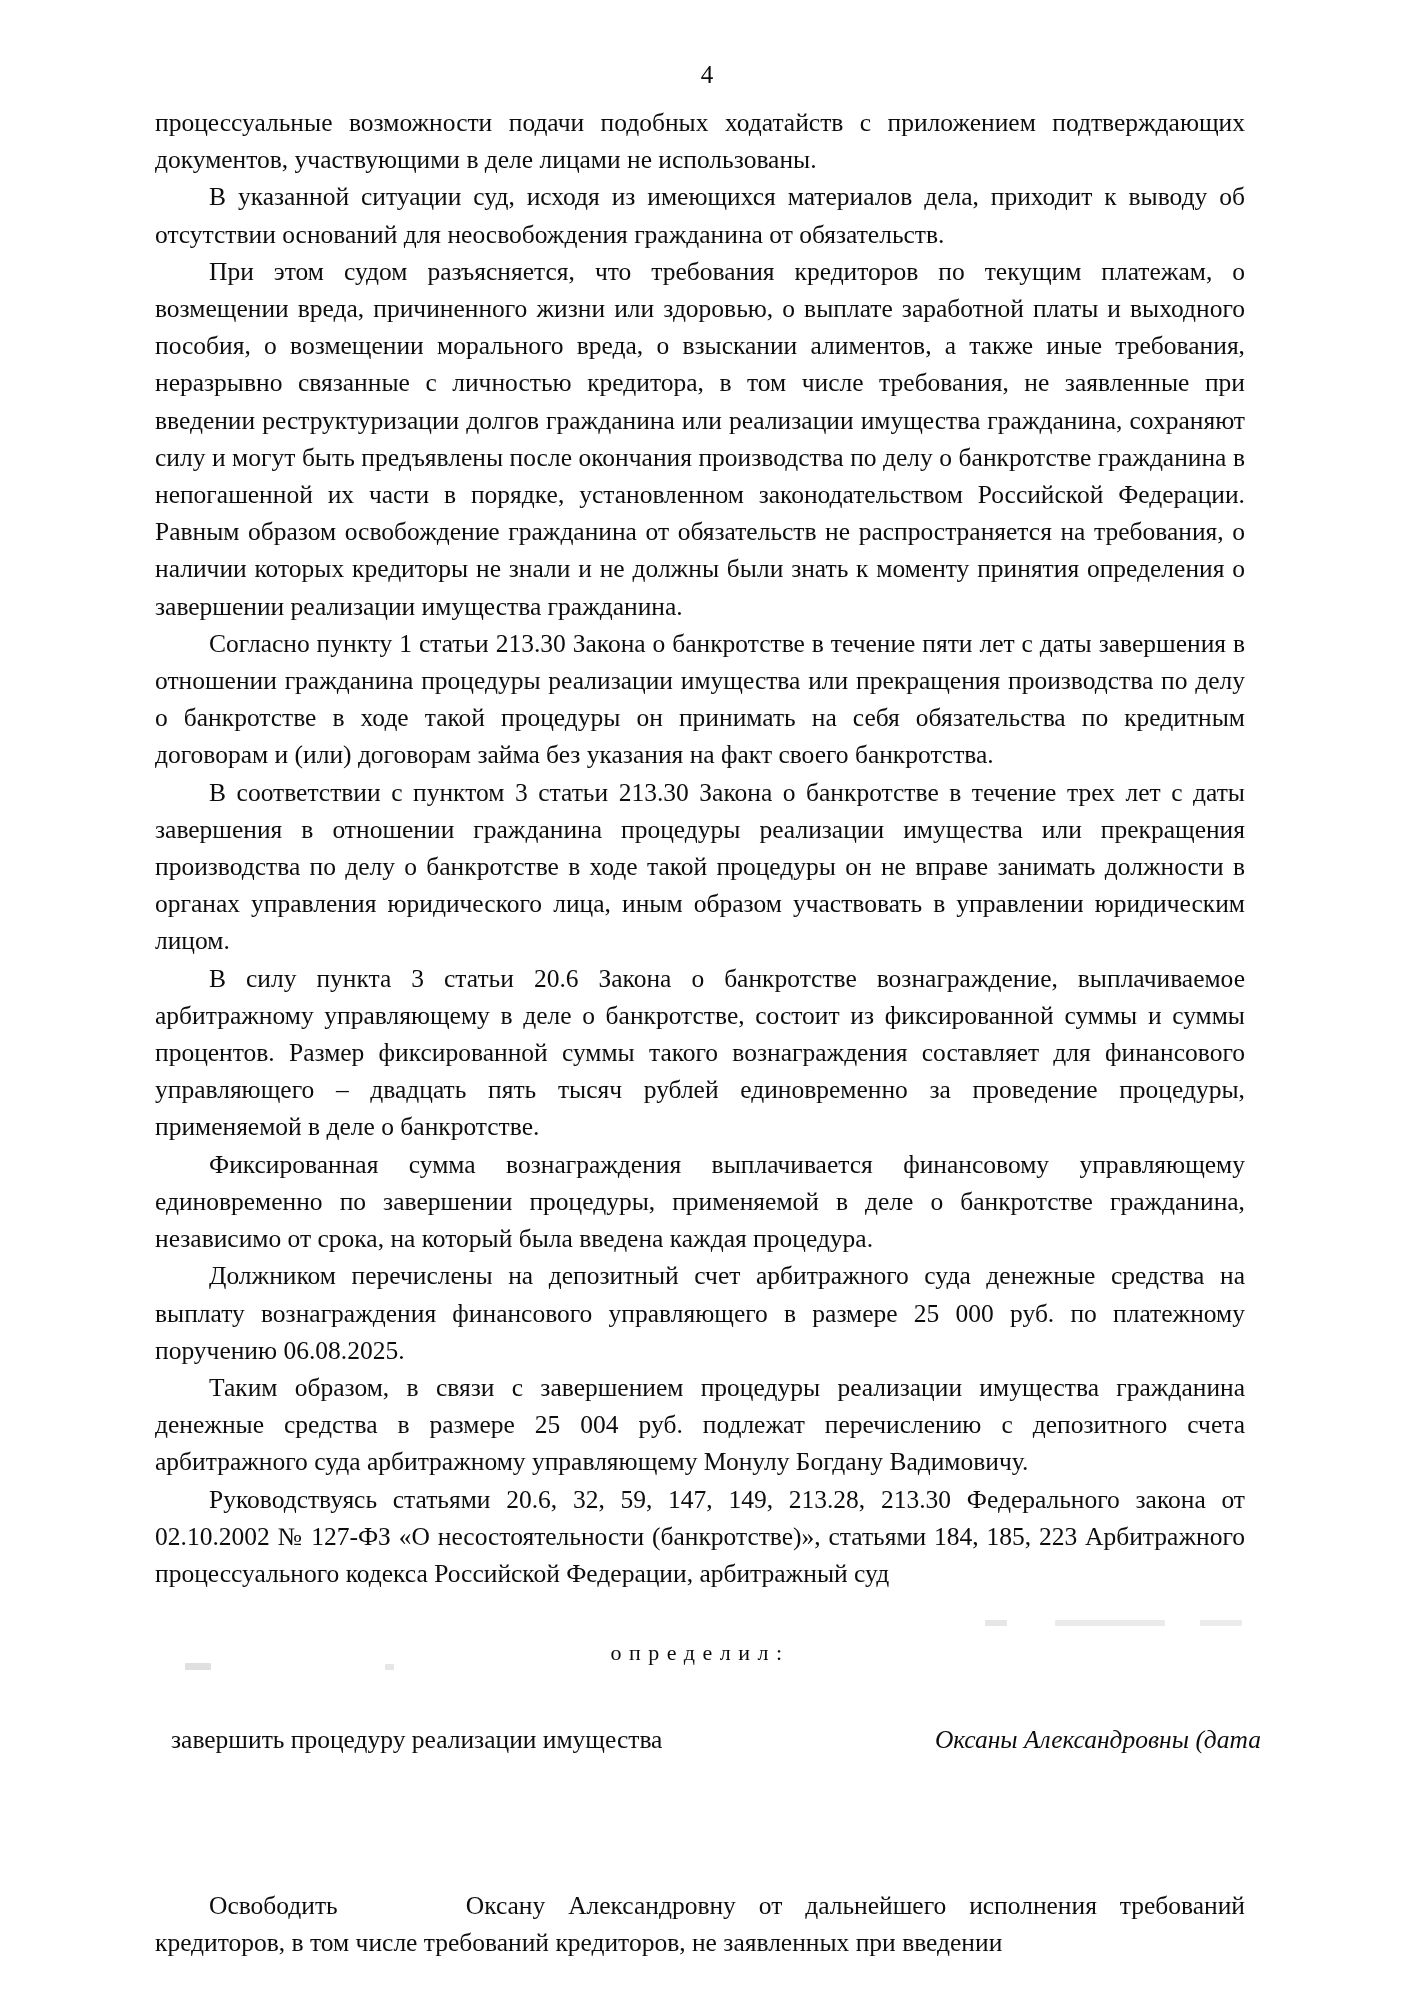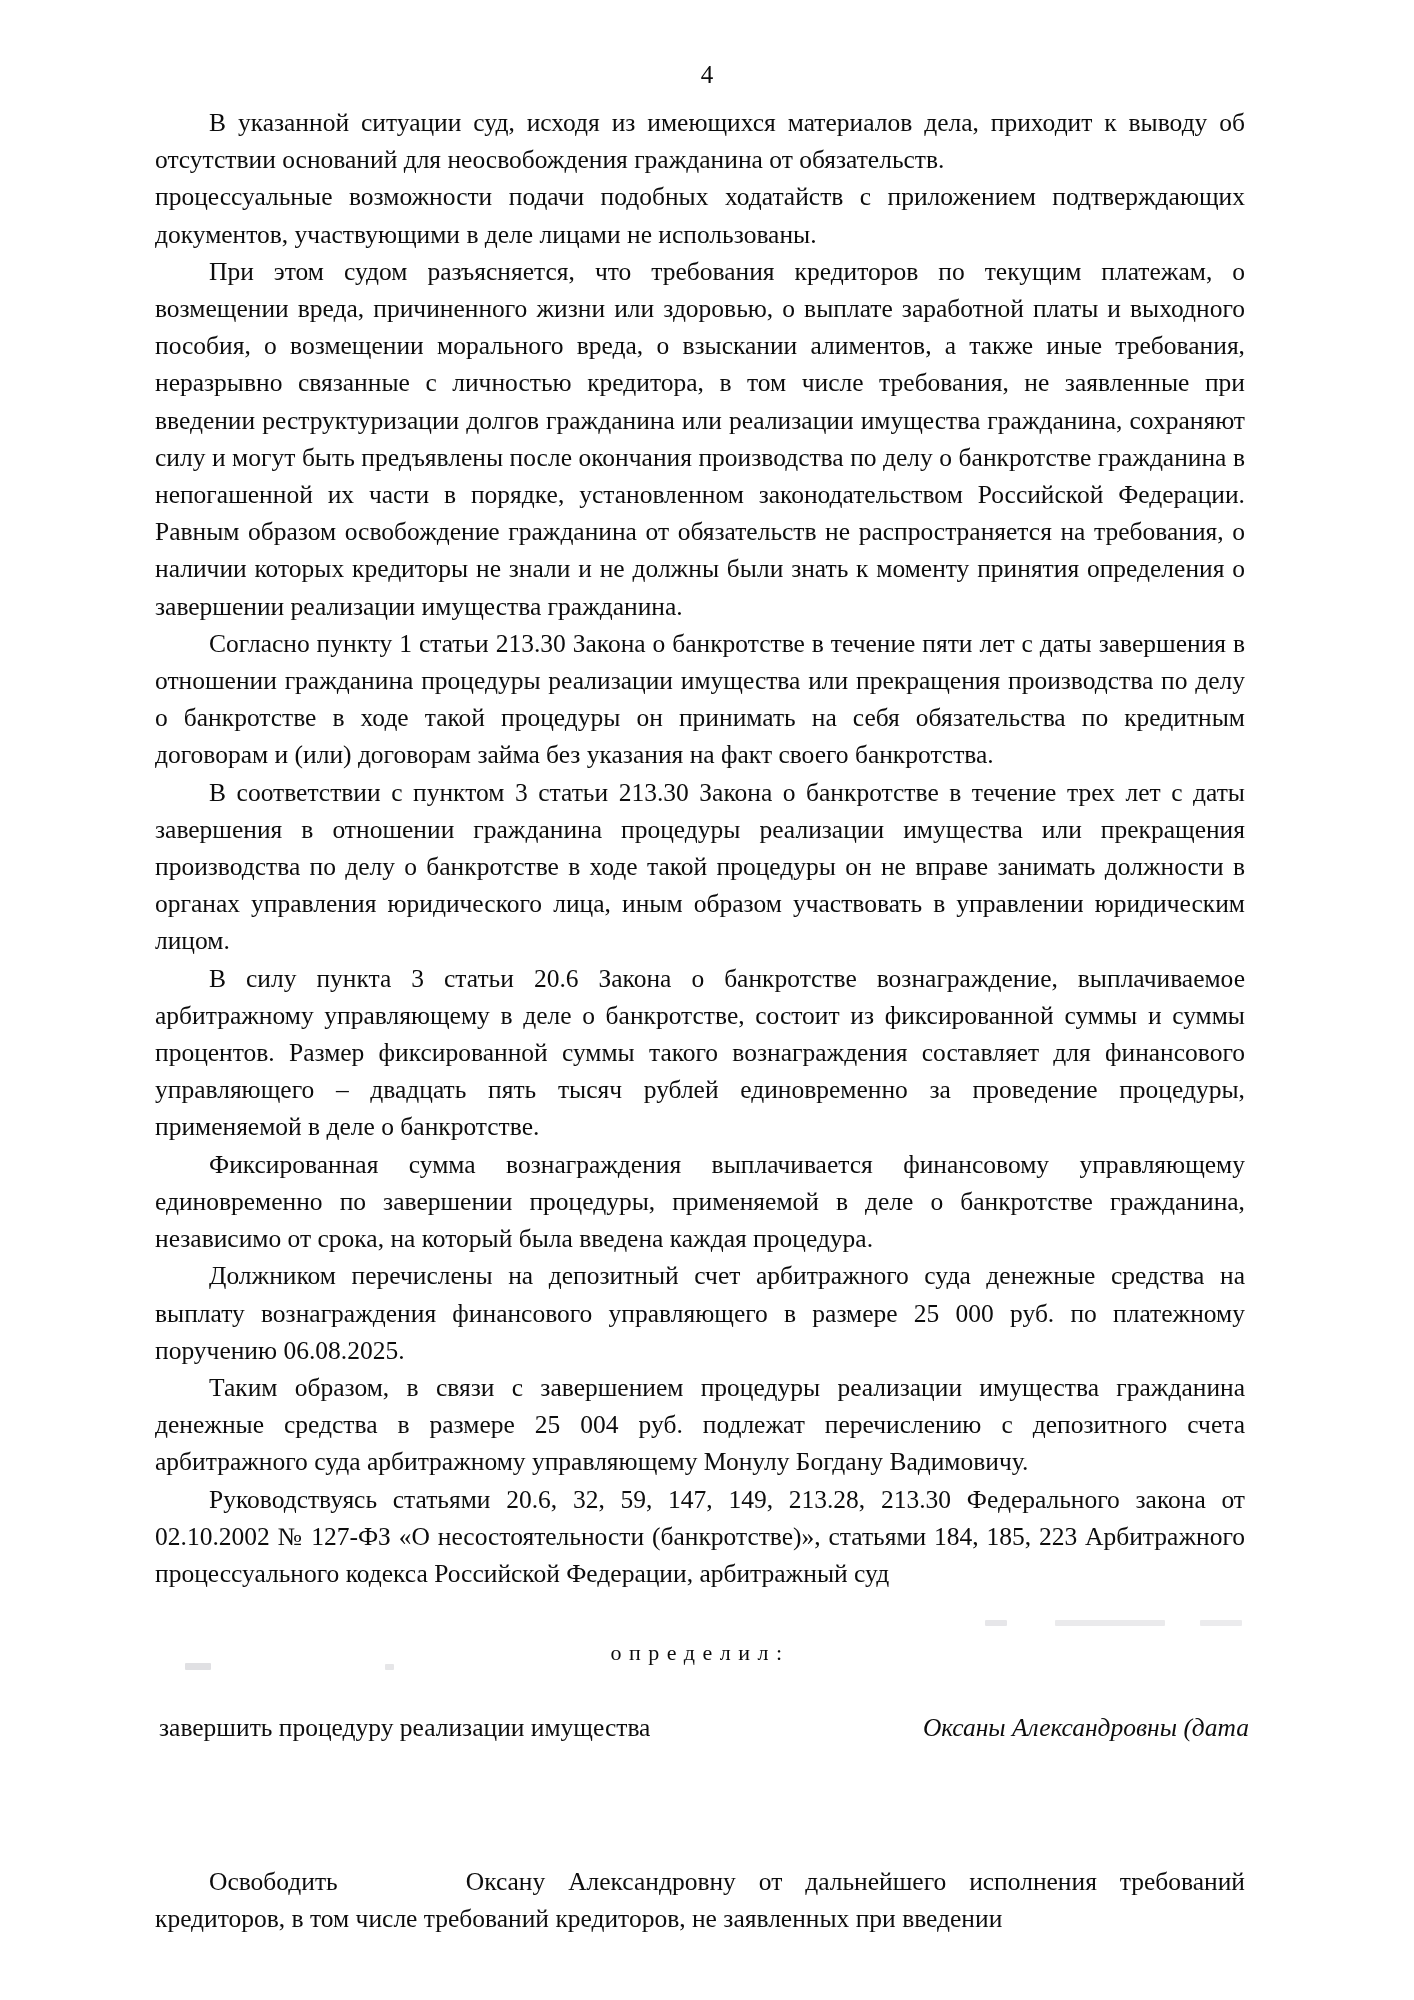--- a/index.html
+++ b/index.html
@@ -60,21 +60,21 @@
     font-size: 22px;
     line-height: 37.2px;
     text-align: center;
     letter-spacing: 7.5px;
     text-indent: 0;
   }
   .spacer-sm { height: 34px; }
   .spacer-md { height: 42px; }
   .spacer-lg { height: 112px; }
   .operative-line {
-    margin: 4px;
+    margin: 16px;
     font-size: 25.5px;
     line-height: 37.2px;
     text-align: justify;
     text-indent: 0;
     display: flex;
     justify-content: space-between;
     align-items: center;
     width: 100%;
     gap: 12px;
   }
@@ -93,23 +93,23 @@
 </style>
 </head>
 <body>
 
 <div class="page">
 
   <div class="page-number">4</div>
 
   <div class="content">
 
+    <p class="para noindent">процессуальные возможности подачи подобных ходатайств с приложением подтверждающих документов, участвующими в деле лицами не использованы.</p>
+
     <p class="para">В указанной ситуации суд, исходя из имеющихся материалов дела,  приходит к выводу об отсутствии оснований для неосвобождения гражданина от обязательств.</p>
-
-    <p class="para noindent">процессуальные возможности подачи подобных ходатайств с приложением подтверждающих документов, участвующими в деле лицами не использованы.</p>
 
     <p class="para">При этом судом разъясняется, что требования кредиторов по текущим платежам, о возмещении вреда, причиненного жизни или здоровью, о выплате заработной платы и выходного пособия, о возмещении морального вреда, о взыскании алиментов, а также иные требования, неразрывно связанные с личностью кредитора, в том числе требования, не заявленные при введении реструктуризации долгов гражданина или реализации имущества гражданина, сохраняют силу и могут быть предъявлены после окончания производства по делу о банкротстве гражданина в непогашенной их части в порядке, установленном законодательством Российской Федерации. Равным образом освобождение гражданина от обязательств не распространяется на требования, о наличии которых кредиторы не знали и не должны были знать к моменту принятия определения о завершении реализации имущества гражданина.</p>
 
     <p class="para">Согласно пункту 1 статьи 213.30 Закона о банкротстве в течение пяти лет с даты завершения в отношении гражданина процедуры реализации имущества или прекращения производства по делу о банкротстве в ходе такой процедуры он принимать на себя обязательства по кредитным договорам и (или) договорам займа без указания на факт своего банкротства.</p>
 
     <p class="para">В соответствии с пунктом 3 статьи 213.30 Закона о банкротстве в течение трех лет с даты завершения в отношении гражданина процедуры реализации имущества или прекращения производства по делу о банкротстве в ходе такой процедуры он не вправе занимать должности в органах управления юридического лица, иным образом участвовать в управлении юридическим лицом.</p>
 
     <p class="para">В силу пункта 3 статьи 20.6 Закона о банкротстве вознаграждение, выплачиваемое арбитражному управляющему в деле о банкротстве, состоит из фиксированной суммы и суммы процентов. Размер фиксированной суммы такого вознаграждения составляет для финансового управляющего – двадцать пять тысяч рублей единовременно за проведение процедуры, применяемой в деле о банкротстве.</p>
 
     <p class="para">Фиксированная сумма вознаграждения выплачивается финансовому управляющему единовременно по завершении процедуры, применяемой в деле о банкротстве гражданина, независимо от срока, на который была введена каждая процедура.</p>

